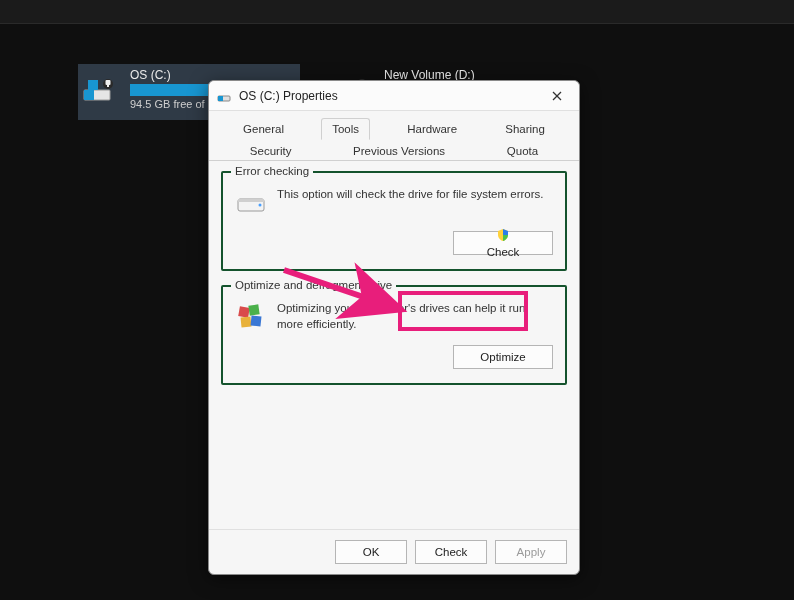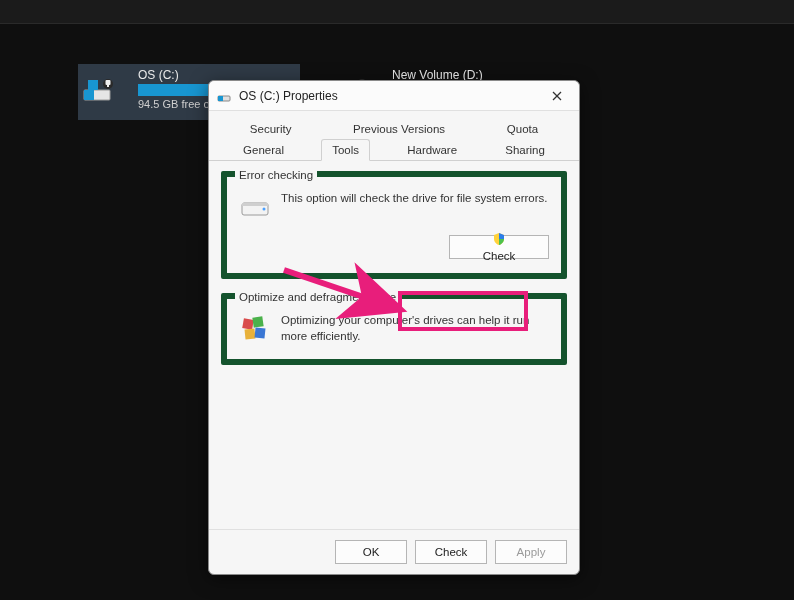--- a/index.html
+++ b/index.html
@@ -1,20 +1,20 @@
 <!DOCTYPE html>
 <html><head>
 <meta charset="utf-8">
 <style>
   * { box-sizing: border-box; margin: 0; padding: 0; font-family: "Segoe UI", Tahoma, sans-serif; }
   body { width: 794px; height: 600px; background: #0f0f0f; position: relative; overflow: hidden; }
   .topbar { position: absolute; left: 0; top: 0; right: 0; height: 24px; background: #1b1b1b; border-bottom: 1px solid #2a2a2a; }
 
   
-  .drive-tile { position: absolute; top: 64px; height: 56px; display: flex; align-items: flex-start; gap: 20px; padding: 4px; }
+  .drive-tile { position: absolute; top: 64px; height: 56px; display: flex; align-items: flex-start; gap: 12px; padding: 4px; }
   .drive-tile.selected { background: #2f3a46; }
   .drive-icon { width: 36px; height: 36px; position: relative; margin-top: 4px; }
   .drive-icon svg { width: 36px; height: 36px; display: block; }
   .drive-info { display: flex; flex-direction: column; gap: 2px; }
   .drive-name { color: #eaeaea; font-size: 12px; line-height: 14px; }
   .drive-bar { width: 150px; height: 12px; background: #4a4a4a; position: relative; }
   .drive-bar-inner { height: 100%; background: #1896d1; }
   .drive-free { color: #cfcfcf; font-size: 11px; }
 
   
@@ -47,21 +47,21 @@
     border-bottom: none; position: relative; top: 1px; white-space: nowrap;
   }
   .tab.active {
     background: #f6f6f6; border: 1px solid #d0d0d0; border-bottom: 1px solid #f6f6f6;
     border-radius: 3px 3px 0 0;
   }
   .tabs .row { display: flex; width: 100%; justify-content: space-around; }
 
   .content { flex: 1; padding: 10px 12px; font-size: 11.5px; color: #333; }
   .group {
-    border: 6px solid #14532d; border-radius: 2px; padding: 14px 12px 14px 12px; margin-bottom: 14px;
+    border: 2px solid #14532d; border-radius: 2px; padding: 14px 12px 14px 12px; margin-bottom: 14px;
     position: relative; background: #f6f6f6;
   }
   .group-title {
     position: absolute; top: -8px; left: 8px; background: #f6f6f6; padding: 0 4px; font-size: 11.5px; color: #333;
   }
   .group-body { display: flex; gap: 10px; align-items: flex-start; }
   .group-icon { width: 32px; height: 32px; flex-shrink: 0; }
   .group-text { font-size: 11.5px; line-height: 1.35; color: #333; }
   .group-actions { display: flex; justify-content: flex-end; margin-top: 12px; }
   .btn {
@@ -137,29 +137,29 @@
     <span class="tb-close">
       <svg viewBox="0 0 10 10">
           <line x1="1" y1="1" x2="9" y2="9" stroke="#333" stroke-width="1.3"></line>
           <line x1="9" y1="1" x2="1" y2="9" stroke="#333" stroke-width="1.3"></line>
         </svg>
     </span>
   </div>
 
   <div class="tabs">
     <div class="row">
-      <span class="tab">Security</span>
-      <span class="tab">Previous Versions</span>
-      <span class="tab">Quota</span>
-    </div>
-    <div class="row">
       <span class="tab">General</span>
       <span class="tab active">Tools</span>
       <span class="tab">Hardware</span>
       <span class="tab">Sharing</span>
+    </div>
+    <div class="row">
+      <span class="tab">Security</span>
+      <span class="tab">Previous Versions</span>
+      <span class="tab">Quota</span>
     </div>
   </div>
 
   <div class="content">
 
     <div class="group">
       <span class="group-title">Error checking</span>
       <div class="group-body">
         <span class="group-icon">
           <svg viewBox="0 0 32 32">
@@ -191,20 +191,25 @@
         <span class="group-icon">
           <svg viewBox="0 0 32 32">
             <rect x="4" y="6" width="10" height="10" fill="#d94b4b" transform="rotate(10 9 11)"></rect>
             <rect x="14" y="4" width="10" height="10" fill="#4bb14b" transform="rotate(-8 19 9)"></rect>
             <rect x="6" y="16" width="10" height="10" fill="#e8b13a" transform="rotate(-6 11 21)"></rect>
             <rect x="16" y="15" width="10" height="10" fill="#3a77d4" transform="rotate(6 21 20)"></rect>
           </svg>
         </span>
         <div class="group-text">Optimizing your computer's drives can help it run more efficiently.</div>
       </div>
+      <div class="group-actions">
+        <button class="btn">
+          <span>Optimize</span>
+        </button>
+      </div>
     </div>
 
   </div>
 
   <div class="dialog-buttons">
     <button class="btn">OK</button>
     <button class="btn">Check</button>
     <button class="btn" disabled="">Apply</button>
   </div>
 </div>

